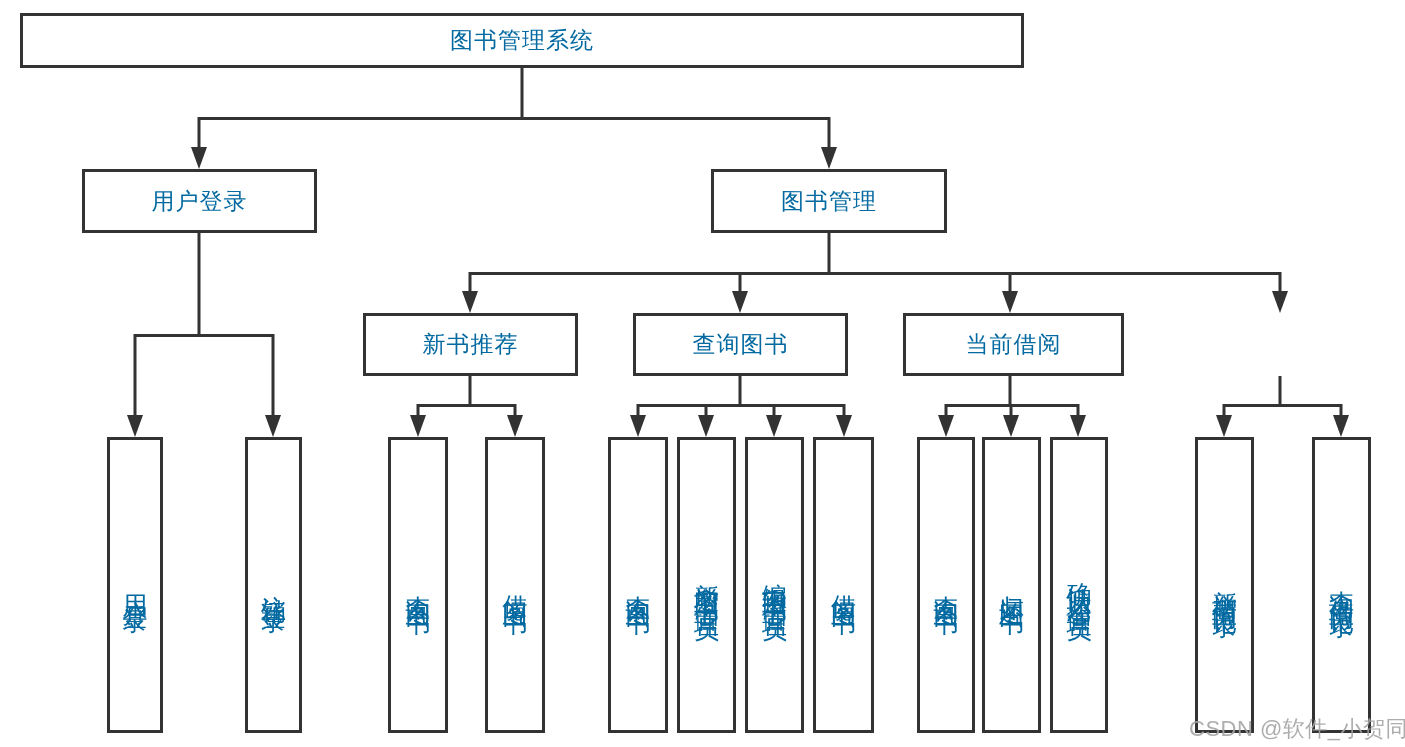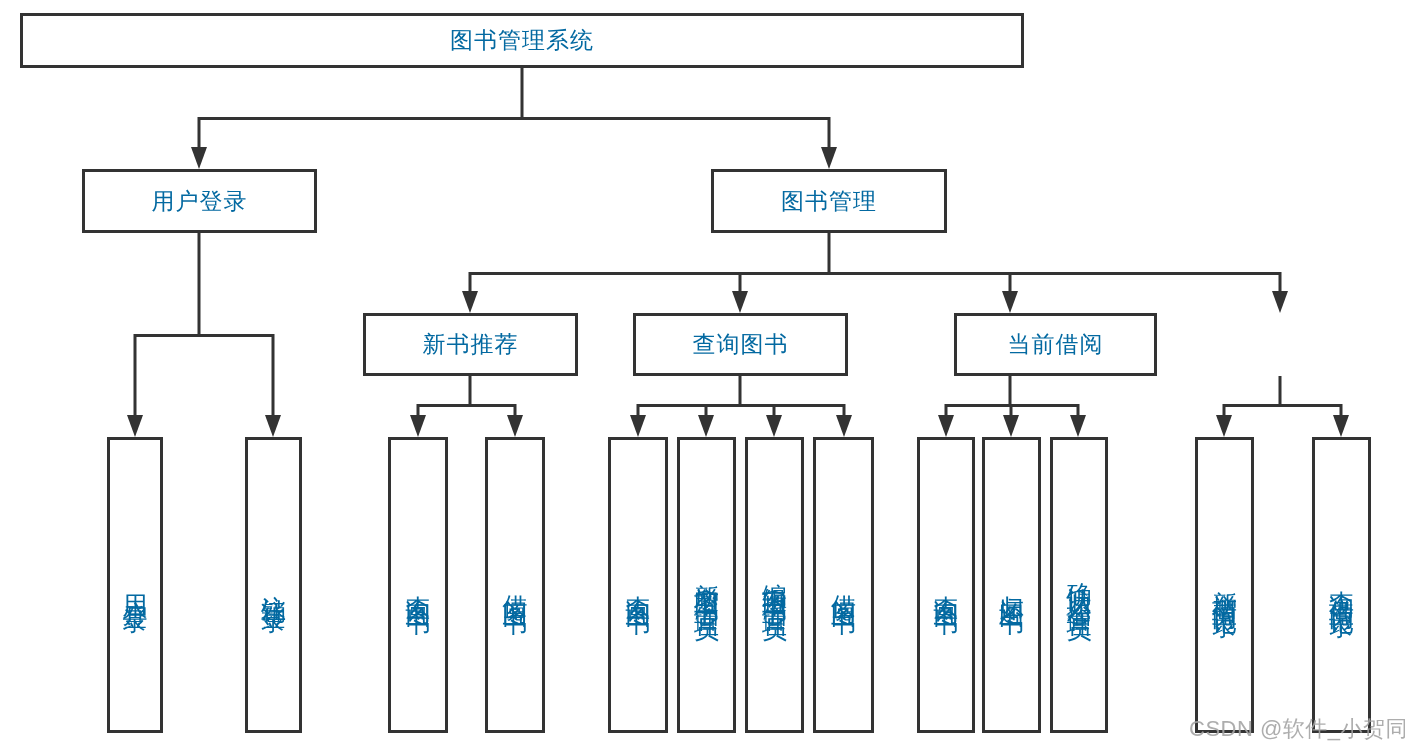--- a/index.html
+++ b/index.html
@@ -86,21 +86,21 @@
     </g>
   </svg>
 
   <div class="node h" style="left:20px; top:13px; width:1004px; height:55px;">图书管理系统</div>
 
   <div class="node h" style="left:82px; top:169px; width:235px; height:64px;">用户登录</div>
   <div class="node h" style="left:363px; top:313px; width:215px; height:63px;">新书推荐</div>
 
   <div class="node h" style="left:711px; top:169px; width:236px; height:64px;">图书管理</div>
   <div class="node h" style="left:633px; top:313px; width:215px; height:63px;">查询图书</div>
-  <div class="node h" style="left:954px; top:313px; width:203px; height:63px;text-align:right;">当前借阅</div>
+  <div class="node h" style="left:903px; top:313px; width:221px; height:63px;text-align:right;">当前借阅</div>
 
   <div class="node leaf" style="left:107px; top:437px; width:56px; height:296px;">用户登录</div>
   <div class="node leaf" style="left:245px; top:437px; width:57px; height:296px;">注销登录</div>
 
   <div class="node leaf" style="left:388px; top:437px; width:60px; height:296px;">查询图书</div>
   <div class="node leaf" style="left:485px; top:437px; width:60px; height:296px;">借阅图书</div>
 
   <div class="node leaf" style="left:608px; top:437px; width:60px; height:296px;">查询图书</div>
   <div class="node leaf" style="left:677px; top:437px; width:59px; height:296px;">新增图书（管理员）</div>
   <div class="node leaf" style="left:745px; top:437px; width:59px; height:296px;">编辑图书（管理员）</div>

